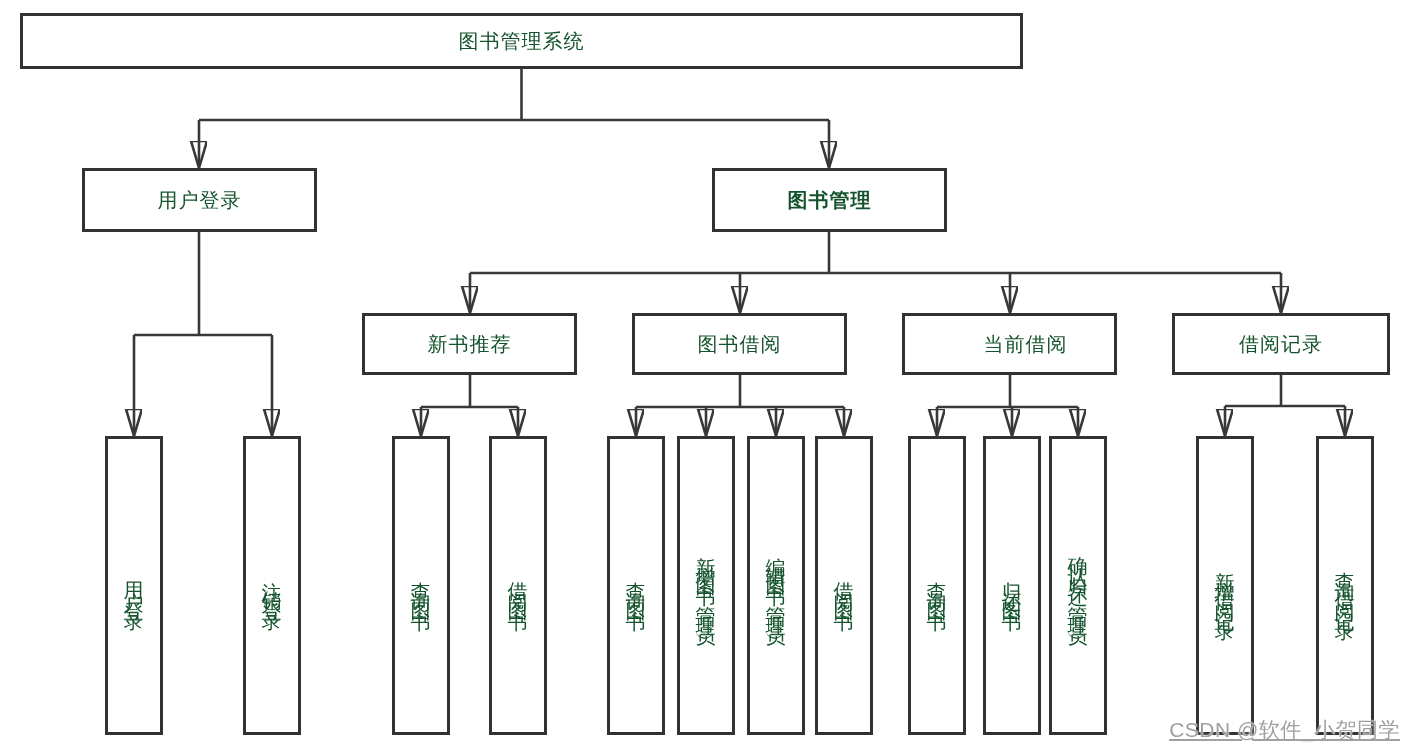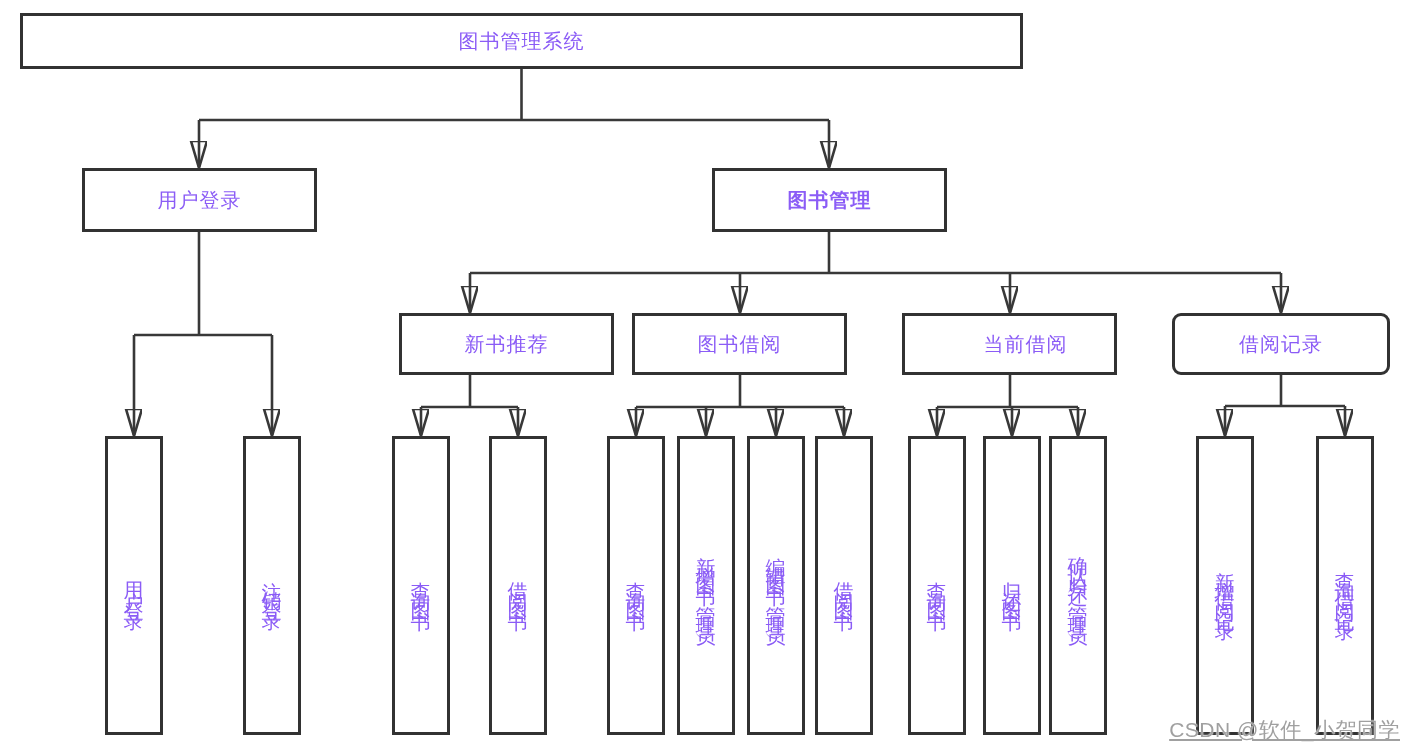--- a/index.html
+++ b/index.html
@@ -5,40 +5,40 @@
   html,body{margin:0;padding:0;}
   body{
     width:1405px;height:747px;overflow:hidden;background:#ffffff;
     font-family:"Liberation Sans", sans-serif;position:relative;
   }
   .stage{position:absolute;left:0;top:0;width:1405px;height:747px;}
   svg.wires{position:absolute;left:0;top:0;z-index:1;}
   svg.wires path{stroke:#383838;stroke-width:2.6;fill:none;}
   .node{
     position:absolute;box-sizing:border-box;background:#ffffff;
-    border:3px solid #323232;color:#8b5cf6;z-index:2;
+    border:3px solid #323232;color:#14532d;z-index:2;
     display:flex;align-items:center;justify-content:center;
     font-size:20px;line-height:1;letter-spacing:1px;
     text-align:center;
   }
   .leaf{
     top:436px;width:58px;height:299px;
     writing-mode:vertical-rl;text-orientation:mixed;
     letter-spacing:10px;font-size:20px;
   }
   
   .n-root{left:20px;top:13px;width:1003px;height:56px;}
   
   .n-l2a{left:82px;top:168px;width:235px;height:64px;}
   .n-l2b{left:712px;top:168px;width:235px;height:64px;font-weight:bold;}
   
-  .n-l3a{left:362px;top:313px;width:215px;height:62px;margin-left:37px;}
+  .n-l3a{left:362px;top:313px;width:215px;height:62px;}
   .n-l3b{left:632px;top:313px;width:215px;height:62px;}
   .n-l3c{left:902px;top:313px;width:215px;height:62px;padding-left:32px;}
-  .n-l3d{left:1172px;top:313px;width:218px;height:62px;border-radius:9px;}
+  .n-l3d{left:1172px;top:313px;width:218px;height:62px;}
   
   .f1{left:105px;}  .f2{left:243px;}  .f3{left:392px;}  .f4{left:489px;}
   .f5{left:607px;}  .f6{left:677px;}  .f7{left:747px;}  .f8{left:815px;}
   .f9{left:908px;}  .f10{left:983px;} .f11{left:1049px;}.f12{left:1196px;}
   .f13{left:1316px;}
   .watermark{
     position:absolute;right:5px;bottom:3px;z-index:3;
     color:#a0a0a0;font-size:21px;letter-spacing:0.5px;
     text-shadow:0 0 2px rgba(255,255,255,0.9), 0 0 1px rgba(255,255,255,0.9);
     text-decoration:underline;

